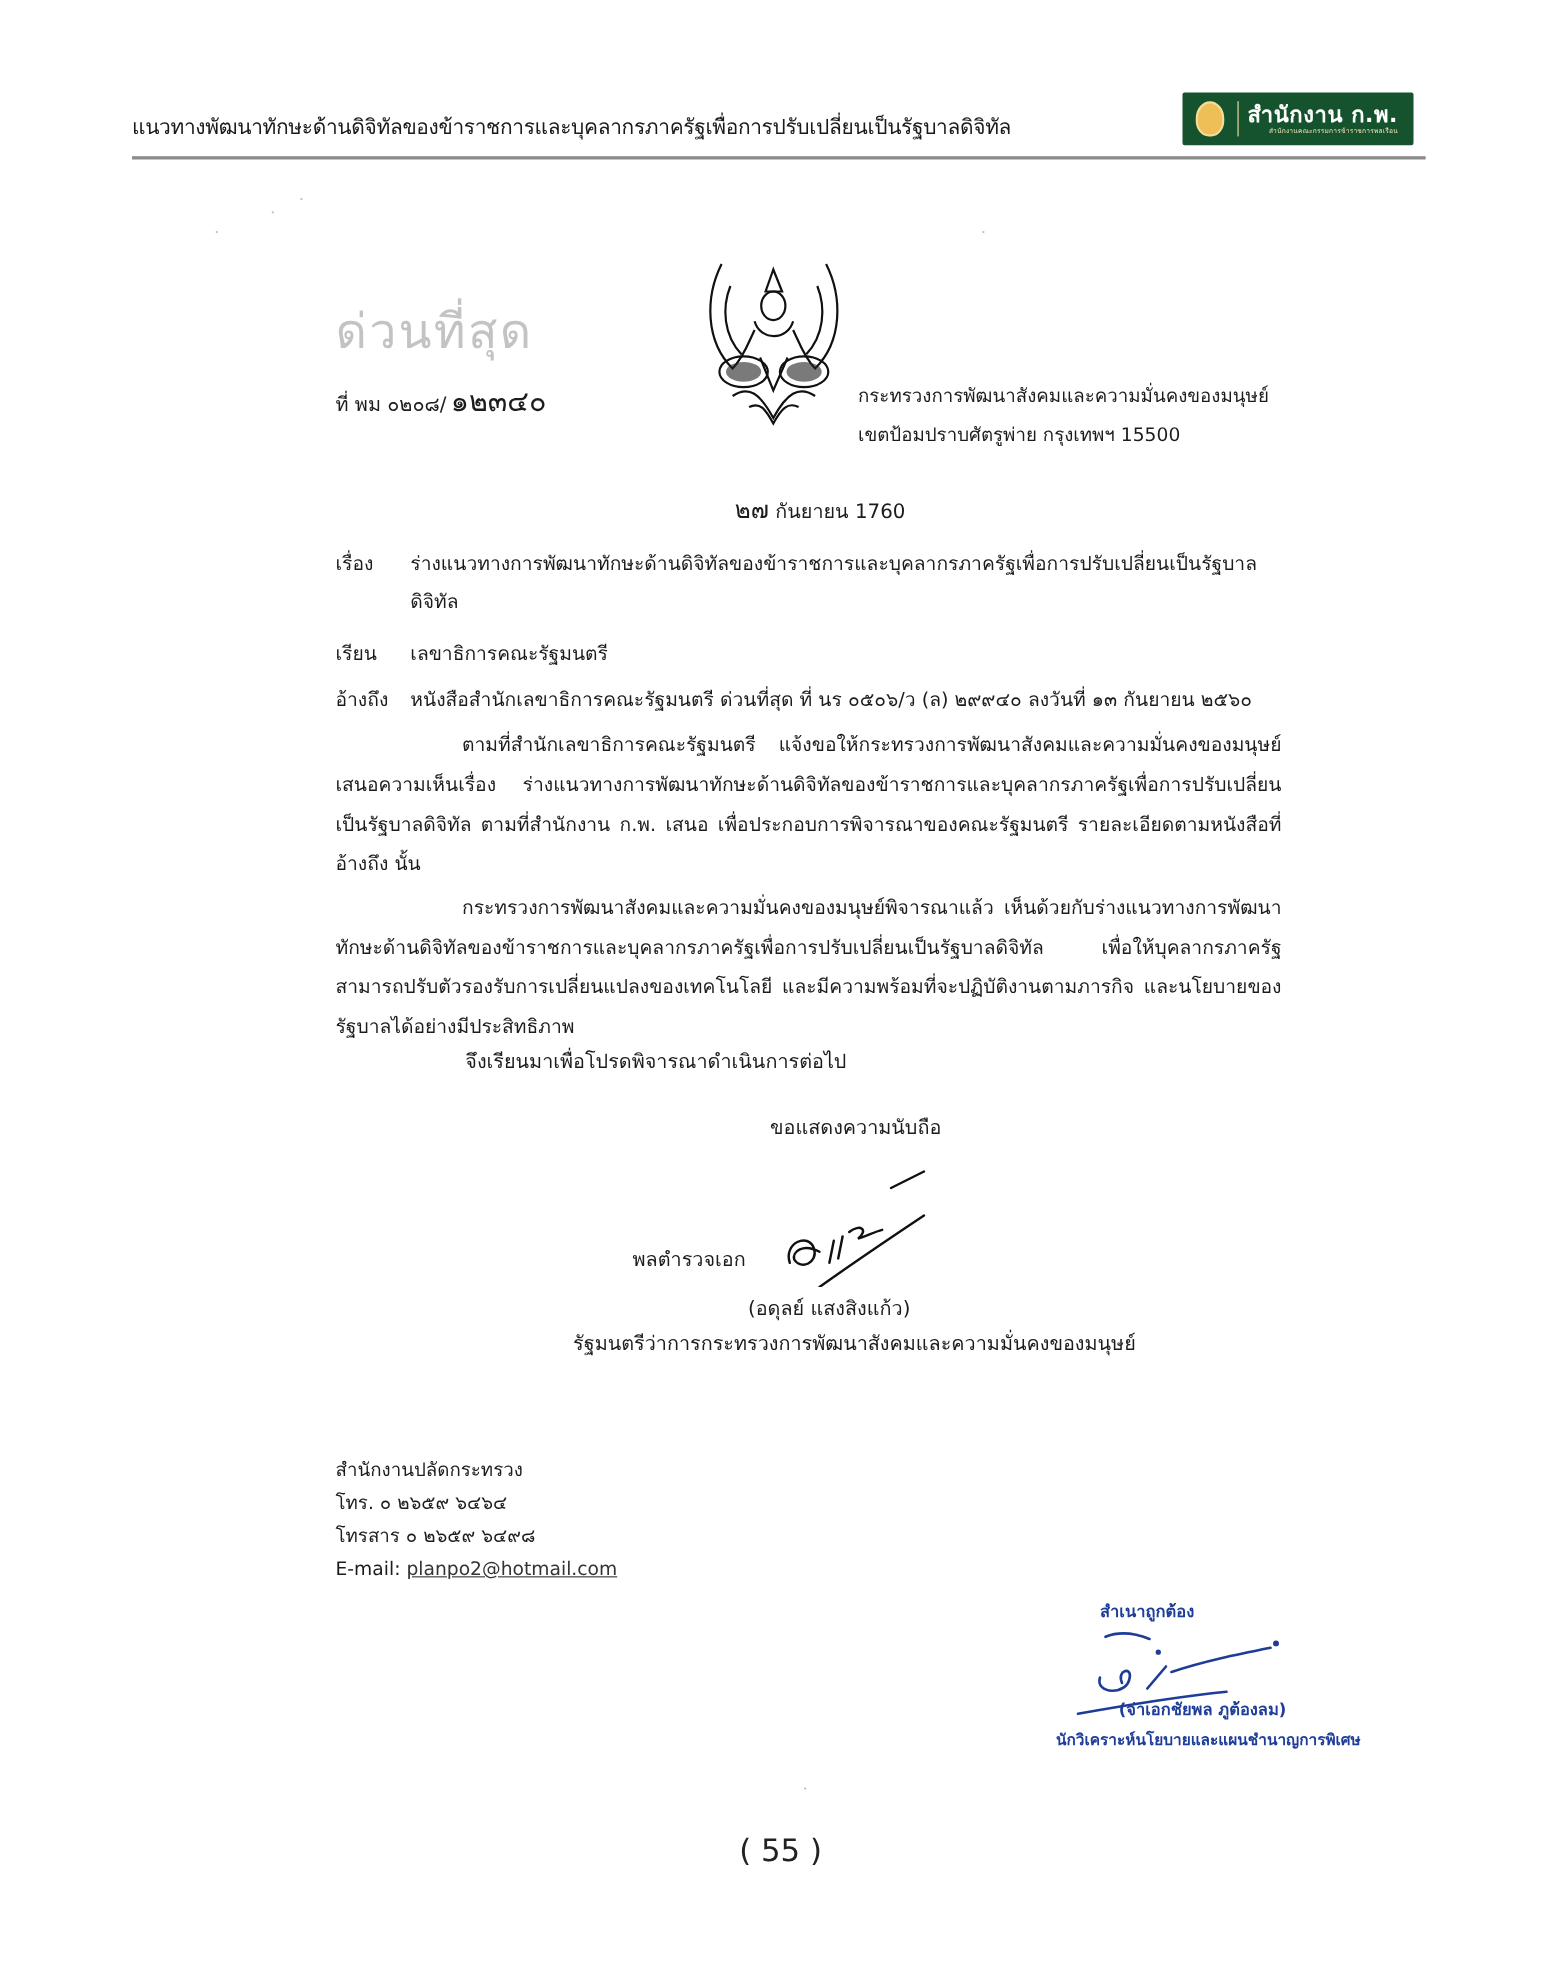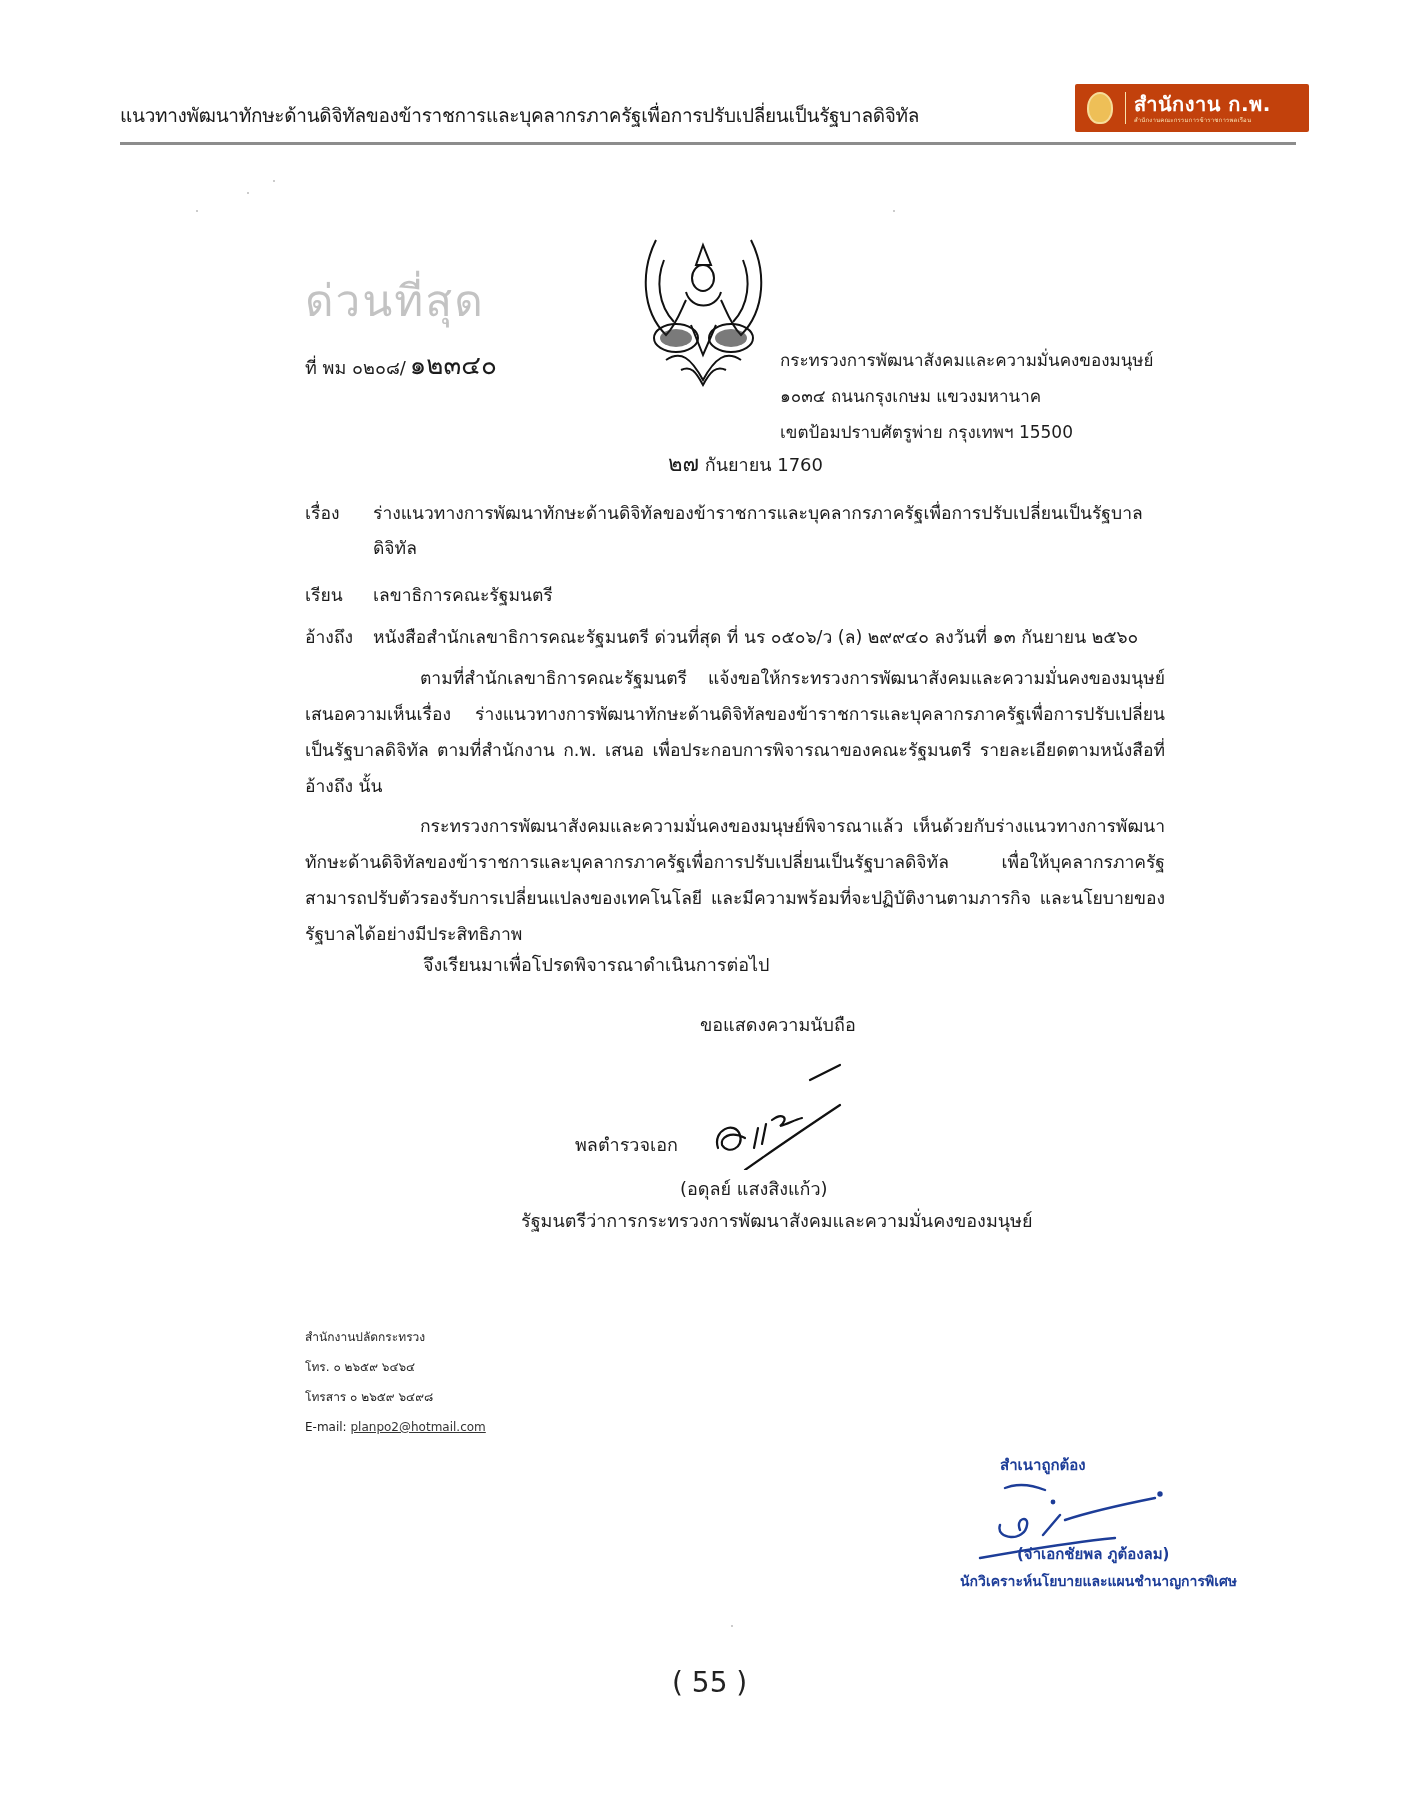--- a/index.html
+++ b/index.html
@@ -7,22 +7,22 @@
       width: 1417px; height: 1800px; position: relative; overflow: hidden;
       font-family: "DejaVu Sans", "Liberation Sans", sans-serif; color: #222;
     }
     .abs { position: absolute; }
     .header-title {
       left: 120px; top: 100px; font-size: 19px; color: #1a1a1a; letter-spacing: -0.3px;
       font-family: "DejaVu Sans Condensed", "DejaVu Sans", sans-serif;
     }
     .header-rule { left: 120px; top: 142px; width: 1176px; height: 3px; background: #8c8c8c; }
     .logo {
-      left: 1075px; top: 84px; width: 234px; height: 48px; background: #c2410c;
-      border-radius: 2px; display: flex; align-items: center;
+      left: 1075px; top: 84px; width: 210px; height: 48px; background: #14532d;
+      border-radius: 2px; display: flex; align-items: center; text-align: right;
     }
     .logo-emblem {
       width: 26px; height: 32px; margin-left: 12px; border-radius: 50% 50% 45% 45%;
       border: 2px solid #f6dc9a; box-sizing: border-box; background: #eebf57;
     }
     .logo-sep { width: 1px; height: 32px; background: #f8e3ad; margin: 0 8px 0 12px; }
     .logo-text { display: flex; flex-direction: column; line-height: 1; }
     .logo-main { color: #fff; font-size: 20px; font-weight: bold; letter-spacing: 0.5px; }
     .logo-sub { color: #fbe7b8; font-size: 6px; margin-top: 3px; letter-spacing: 0.2px; }
 
@@ -44,21 +44,21 @@
     .para { left: 305px; width: 860px; font-size: 17.5px; line-height: 36px; text-align: justify; }
     .para .indent { display: inline-block; width: 115px; }
 
     .closing { left: 423px; top: 950px; font-size: 18px; }
     .regards { left: 700px; top: 1010px; font-size: 18px; }
     .rank { left: 575px; top: 1130px; font-size: 18px; }
     .sig1 { left: 710px; top: 1060px; width: 140px; height: 110px; }
     .signer { left: 680px; top: 1174px; font-size: 18px; }
     .position { left: 521px; top: 1206px; font-size: 18px; }
 
-    .contact { left: 305px; top: 1322px; font-size: 12px; line-height: 30px; }
+    .contact { left: 305px; top: 1322px; font-size: 17px; line-height: 30px; }
     .contact .email { text-decoration: underline; color: #333; }
     .verify-title { left: 1000px; top: 1453px; color: #1d3d98; font-size: 15px; font-weight: bold; }
     .sig2 { left: 965px; top: 1480px; width: 210px; height: 80px; }
     .verify-name { left: 985px; top: 1542px; color: #1d3d98; font-size: 15px; font-weight: bold; margin-left: 32px; }
     .verify-pos { left: 960px; top: 1570px; color: #1d3d98; font-size: 14px; font-weight: bold; }
 
     .page-no { left: 672px; top: 1666px; font-size: 28px; color: #222; font-family: "DejaVu Sans", sans-serif; }
     .speck { position: absolute; width: 2px; height: 2px; background: #bbb; border-radius: 50%; }
   </style>
 </head>
@@ -103,21 +103,20 @@
       <path d="M45 140 C55 135, 60 142, 67 155 C74 142, 80 135, 90 140"></path>
     </g>
     <g fill="#222" opacity="0.6">
       <ellipse cx="40" cy="108" rx="16" ry="9"></ellipse>
       <ellipse cx="95" cy="108" rx="16" ry="9"></ellipse>
     </g>
   </svg>
 
   <div class="abs org">
     <div>กระทรวงการพัฒนาสังคมและความมั่นคงของมนุษย์</div>
-    <div>๑๐๓๔ ถนนกรุงเกษม แขวงมหานาค</div>
     <div>เขตป้อมปราบศัตรูพ่าย กรุงเทพฯ 15500</div>
   </div>
 
   <div class="abs date">
     <span class="hand">๒๗</span>
     <span>กันยายน  1760</span>
   </div>
 
   <div class="abs row" style="top:496px">
     <span class="label">เรื่อง</span><span class="value">ร่างแนวทางการพัฒนาทักษะด้านดิจิทัลของข้าราชการและบุคลากรภาครัฐเพื่อการปรับเปลี่ยนเป็นรัฐบาลดิจิทัล</span>

